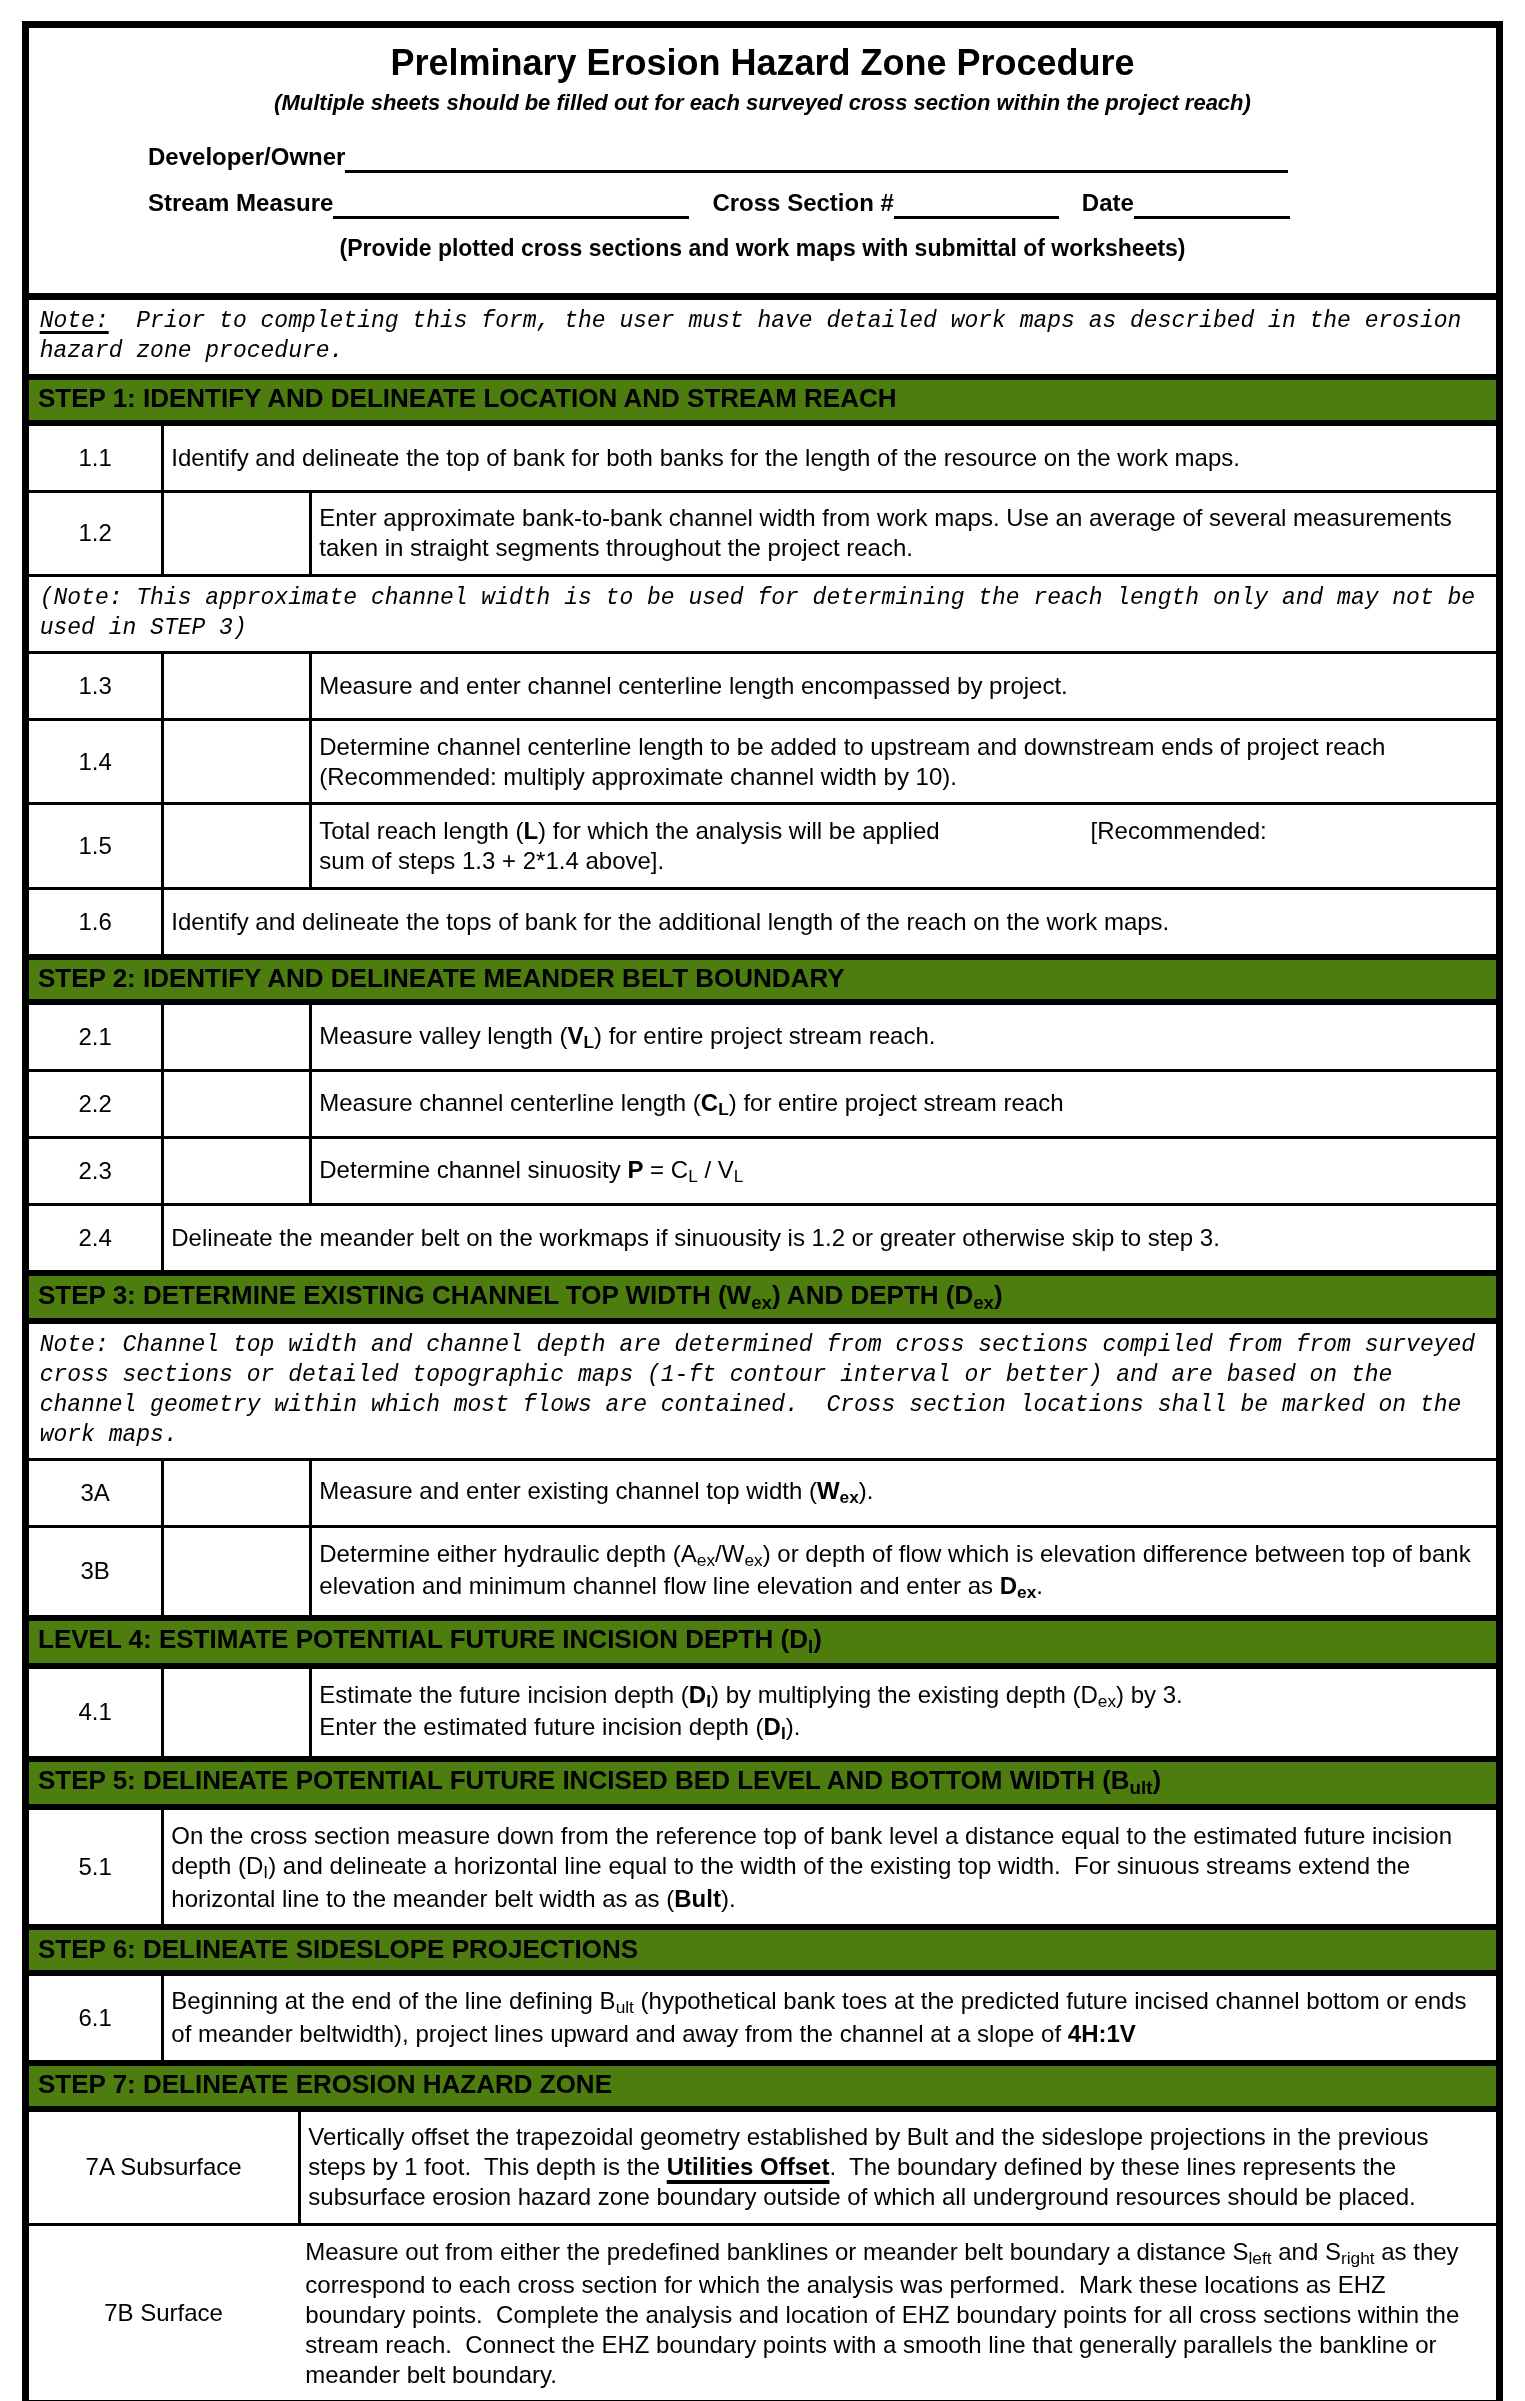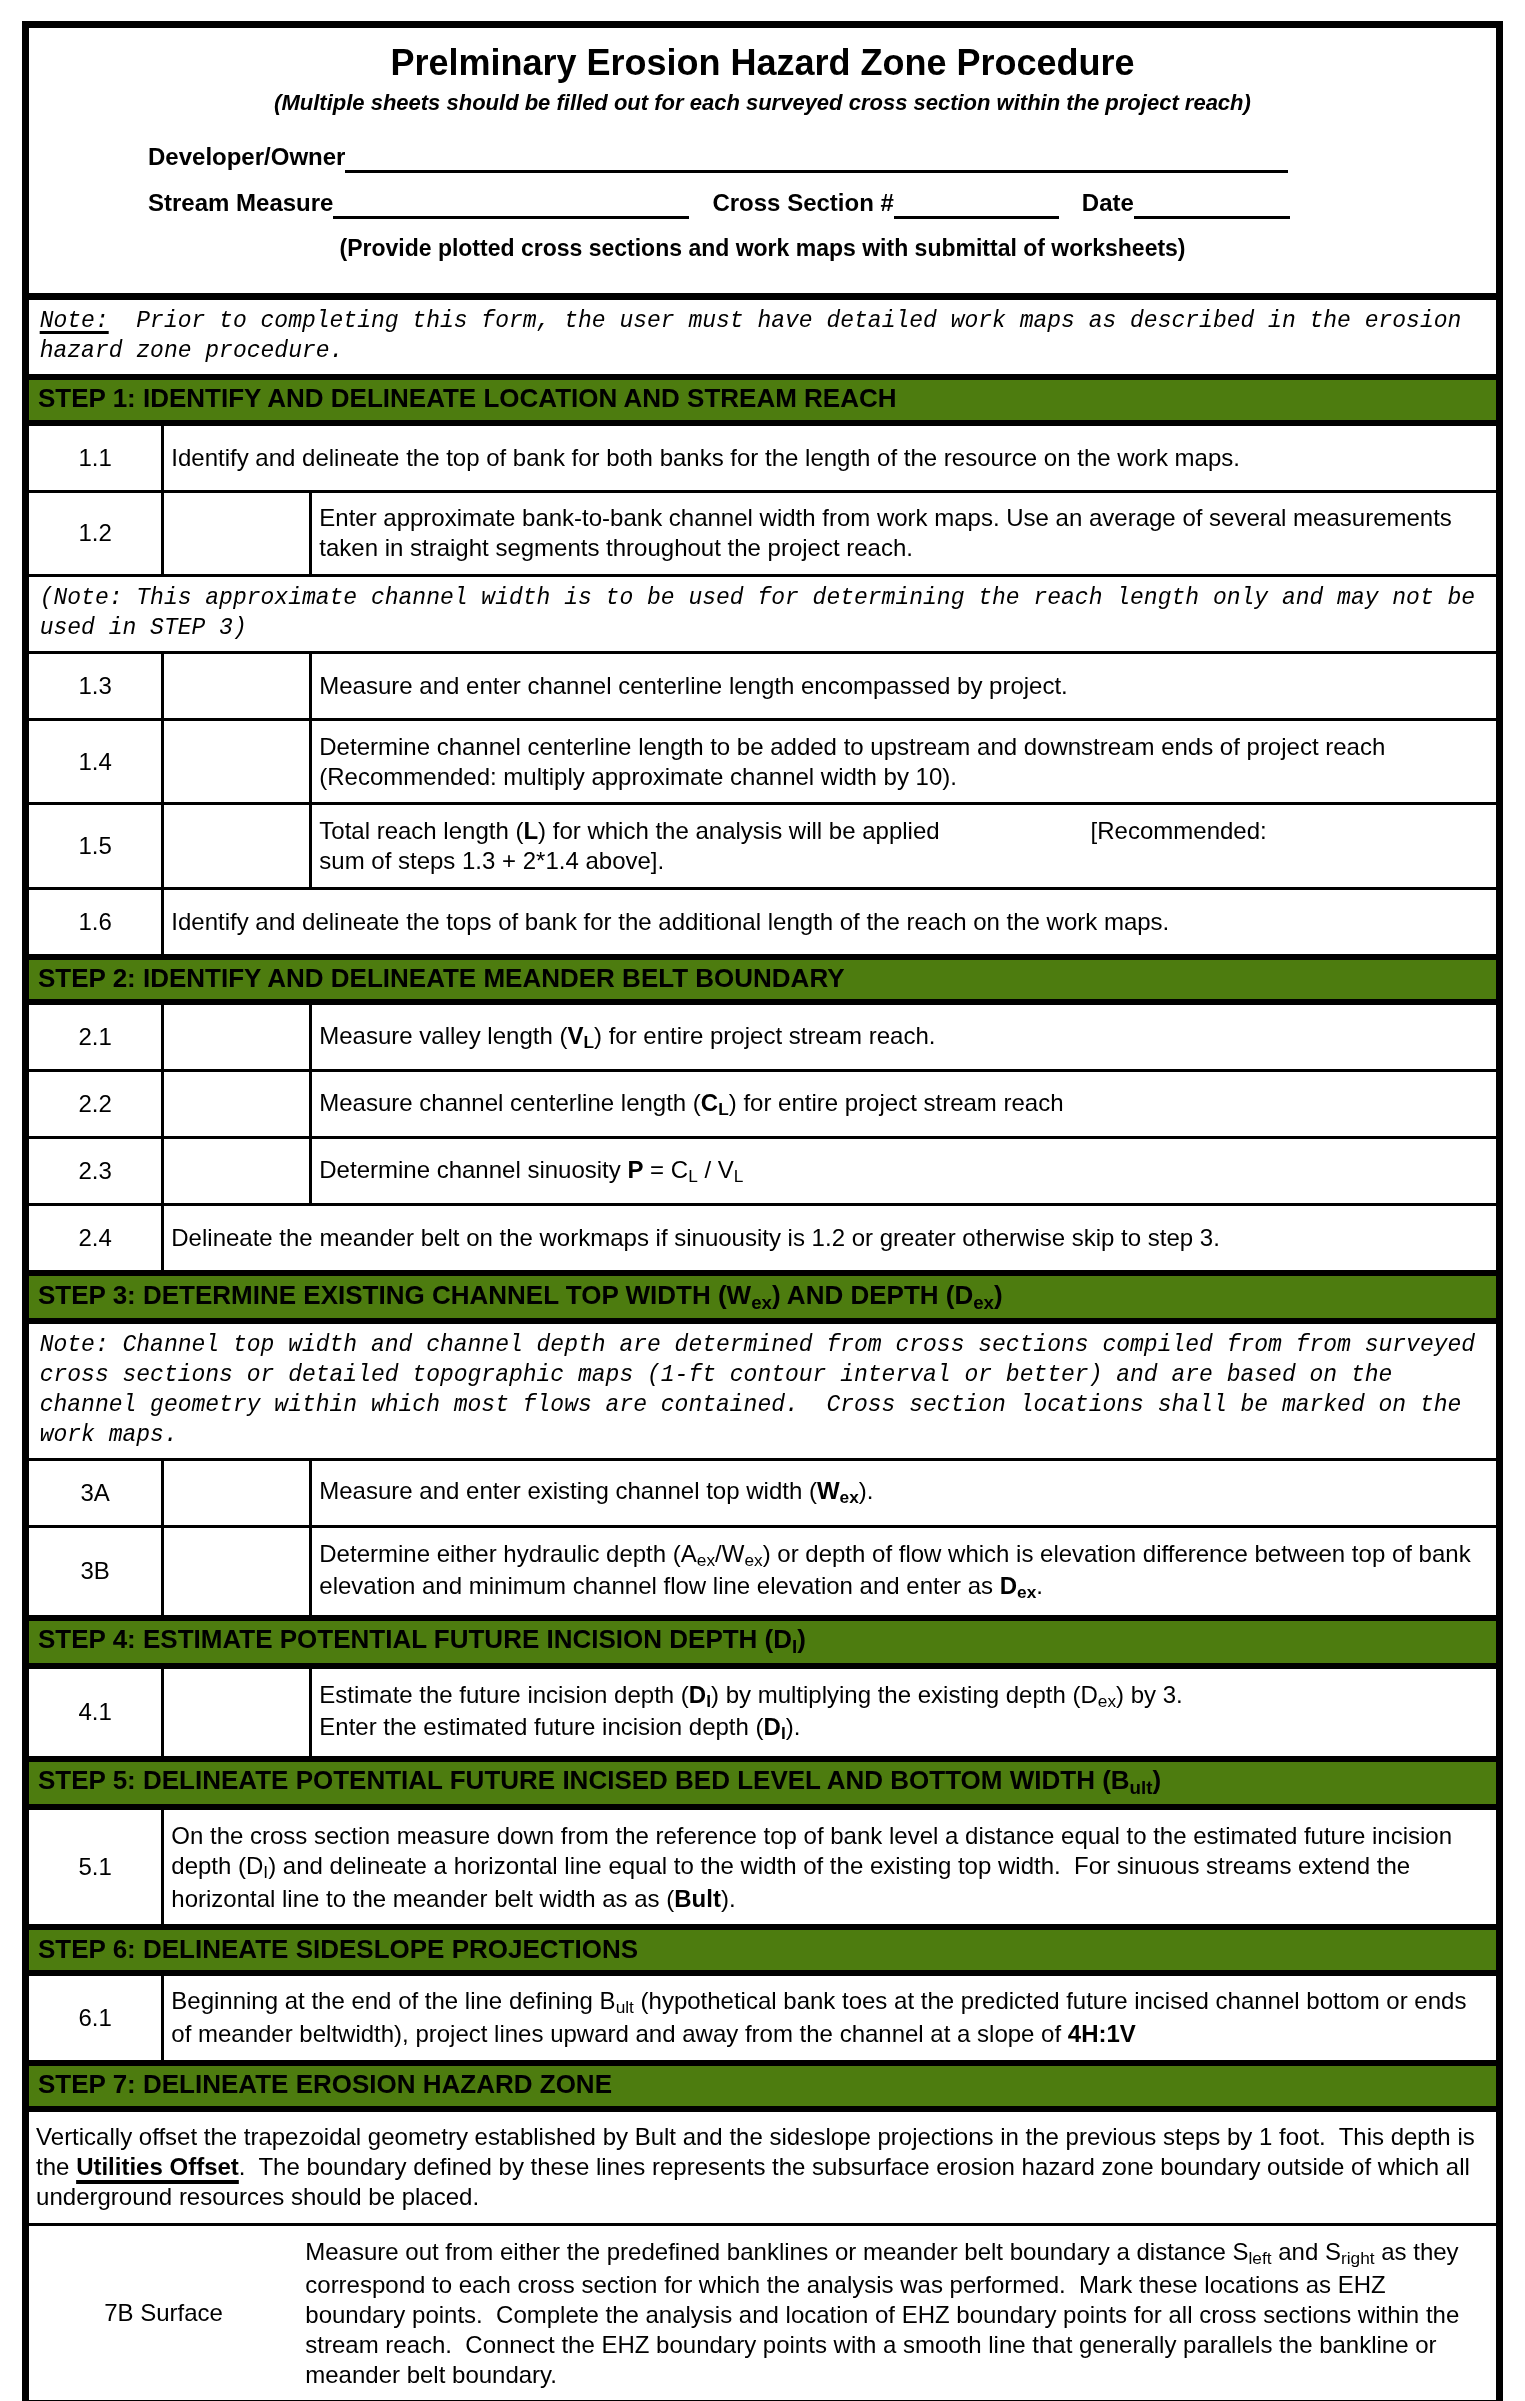--- a/index.html
+++ b/index.html
@@ -154,38 +154,39 @@
       <div class="row row-item">
         <div class="col-num">3A</div>
         <div class="col-input"></div>
         <div class="col-text"><span class="seg-r">Measure and enter existing channel top width (</span><span class="seg-b">W</span><span class="seg-bsub">ex</span><span class="seg-r">).</span></div>
       </div>
       <div class="row row-item">
         <div class="col-num">3B</div>
         <div class="col-input"></div>
         <div class="col-text"><span class="seg-r">Determine either hydraulic depth (A</span><span class="seg-sub">ex</span><span class="seg-r">/W</span><span class="seg-sub">ex</span><span class="seg-r">) or depth of flow which is elevation difference between top of bank elevation and minimum channel flow line elevation and enter as </span><span class="seg-b">D</span><span class="seg-bsub">ex</span><span class="seg-r">.</span></div>
       </div>
-      <div class="row row-step"><span class="seg-r">STEP 4: ESTIMATE POTENTIAL FUTURE INCISION DEPTH (D</span><span class="seg-sub">I</span><span class="seg-r">)</span></div>
+      <div class="row row-step"><span class="seg-r">LEVEL 4: ESTIMATE POTENTIAL FUTURE INCISION DEPTH (D</span><span class="seg-sub">I</span><span class="seg-r">)</span></div>
       <div class="row row-item">
         <div class="col-num">4.1</div>
         <div class="col-input"></div>
         <div class="col-text"><span class="seg-r">Estimate the future incision depth (</span><span class="seg-b">D</span><span class="seg-bsub">I</span><span class="seg-r">) by multiplying the existing depth (D</span><span class="seg-sub">ex</span><span class="seg-r">) by 3.</span><br><span class="seg-r">Enter the estimated future incision depth (</span><span class="seg-b">D</span><span class="seg-bsub">I</span><span class="seg-r">).</span></div>
       </div>
       <div class="row row-step"><span class="seg-r">STEP 5: DELINEATE POTENTIAL FUTURE INCISED BED LEVEL AND BOTTOM WIDTH (B</span><span class="seg-sub">ult</span><span class="seg-r">)</span></div>
       <div class="row row-item">
         <div class="col-num">5.1</div>
         <div class="col-text"><span class="seg-r">On the cross section measure down from the reference top of bank level a distance equal to the estimated future incision depth (D</span><span class="seg-sub">I</span><span class="seg-r">) and delineate a horizontal line equal to the width of the existing top width.&nbsp; For sinuous streams extend the horizontal line to the meander belt width as as (</span><span class="seg-b">Bult</span><span class="seg-r">).</span></div>
       </div>
       <div class="row row-step"><span class="seg-r">STEP 6: DELINEATE SIDESLOPE PROJECTIONS</span></div>
       <div class="row row-item">
         <div class="col-num">6.1</div>
         <div class="col-text"><span class="seg-r">Beginning at the end of the line defining B</span><span class="seg-sub">ult</span><span class="seg-r"> (hypothetical bank toes at the predicted future incised channel bottom or ends of meander beltwidth), project lines upward and away from the channel at a slope of </span><span class="seg-b">4H:1V</span></div>
       </div>
       <div class="row row-step"><span class="seg-r">STEP 7: DELINEATE EROSION HAZARD ZONE</span></div>
       <div class="row row-item">
+        <div class="col-label7">7A Subsurface</div>
         <div class="col-text"><span class="seg-r">Vertically offset the trapezoidal geometry established by Bult and the sideslope projections in the previous steps by 1 foot.&nbsp; This depth is the </span><span class="seg-bu">Utilities Offset</span><span class="seg-r">.&nbsp; The boundary defined by these lines represents the subsurface erosion hazard zone boundary outside of which all underground resources should be placed.</span></div>
       </div>
       <div class="row row-item">
         <div class="col-label7 no-divider">7B Surface</div>
         <div class="col-text"><span class="seg-r">Measure out from either the predefined banklines or meander belt boundary a distance S</span><span class="seg-sub">left</span><span class="seg-r"> and S</span><span class="seg-sub">right</span><span class="seg-r"> as they correspond to each cross section for which the analysis was performed.&nbsp; Mark these locations as EHZ boundary points.&nbsp; Complete the analysis and location of EHZ boundary points for all cross sections within the stream reach.&nbsp; Connect the EHZ boundary points with a smooth line that generally parallels the bankline or meander belt boundary.</span></div>
       </div>
     </div>
 </div>
 
 

